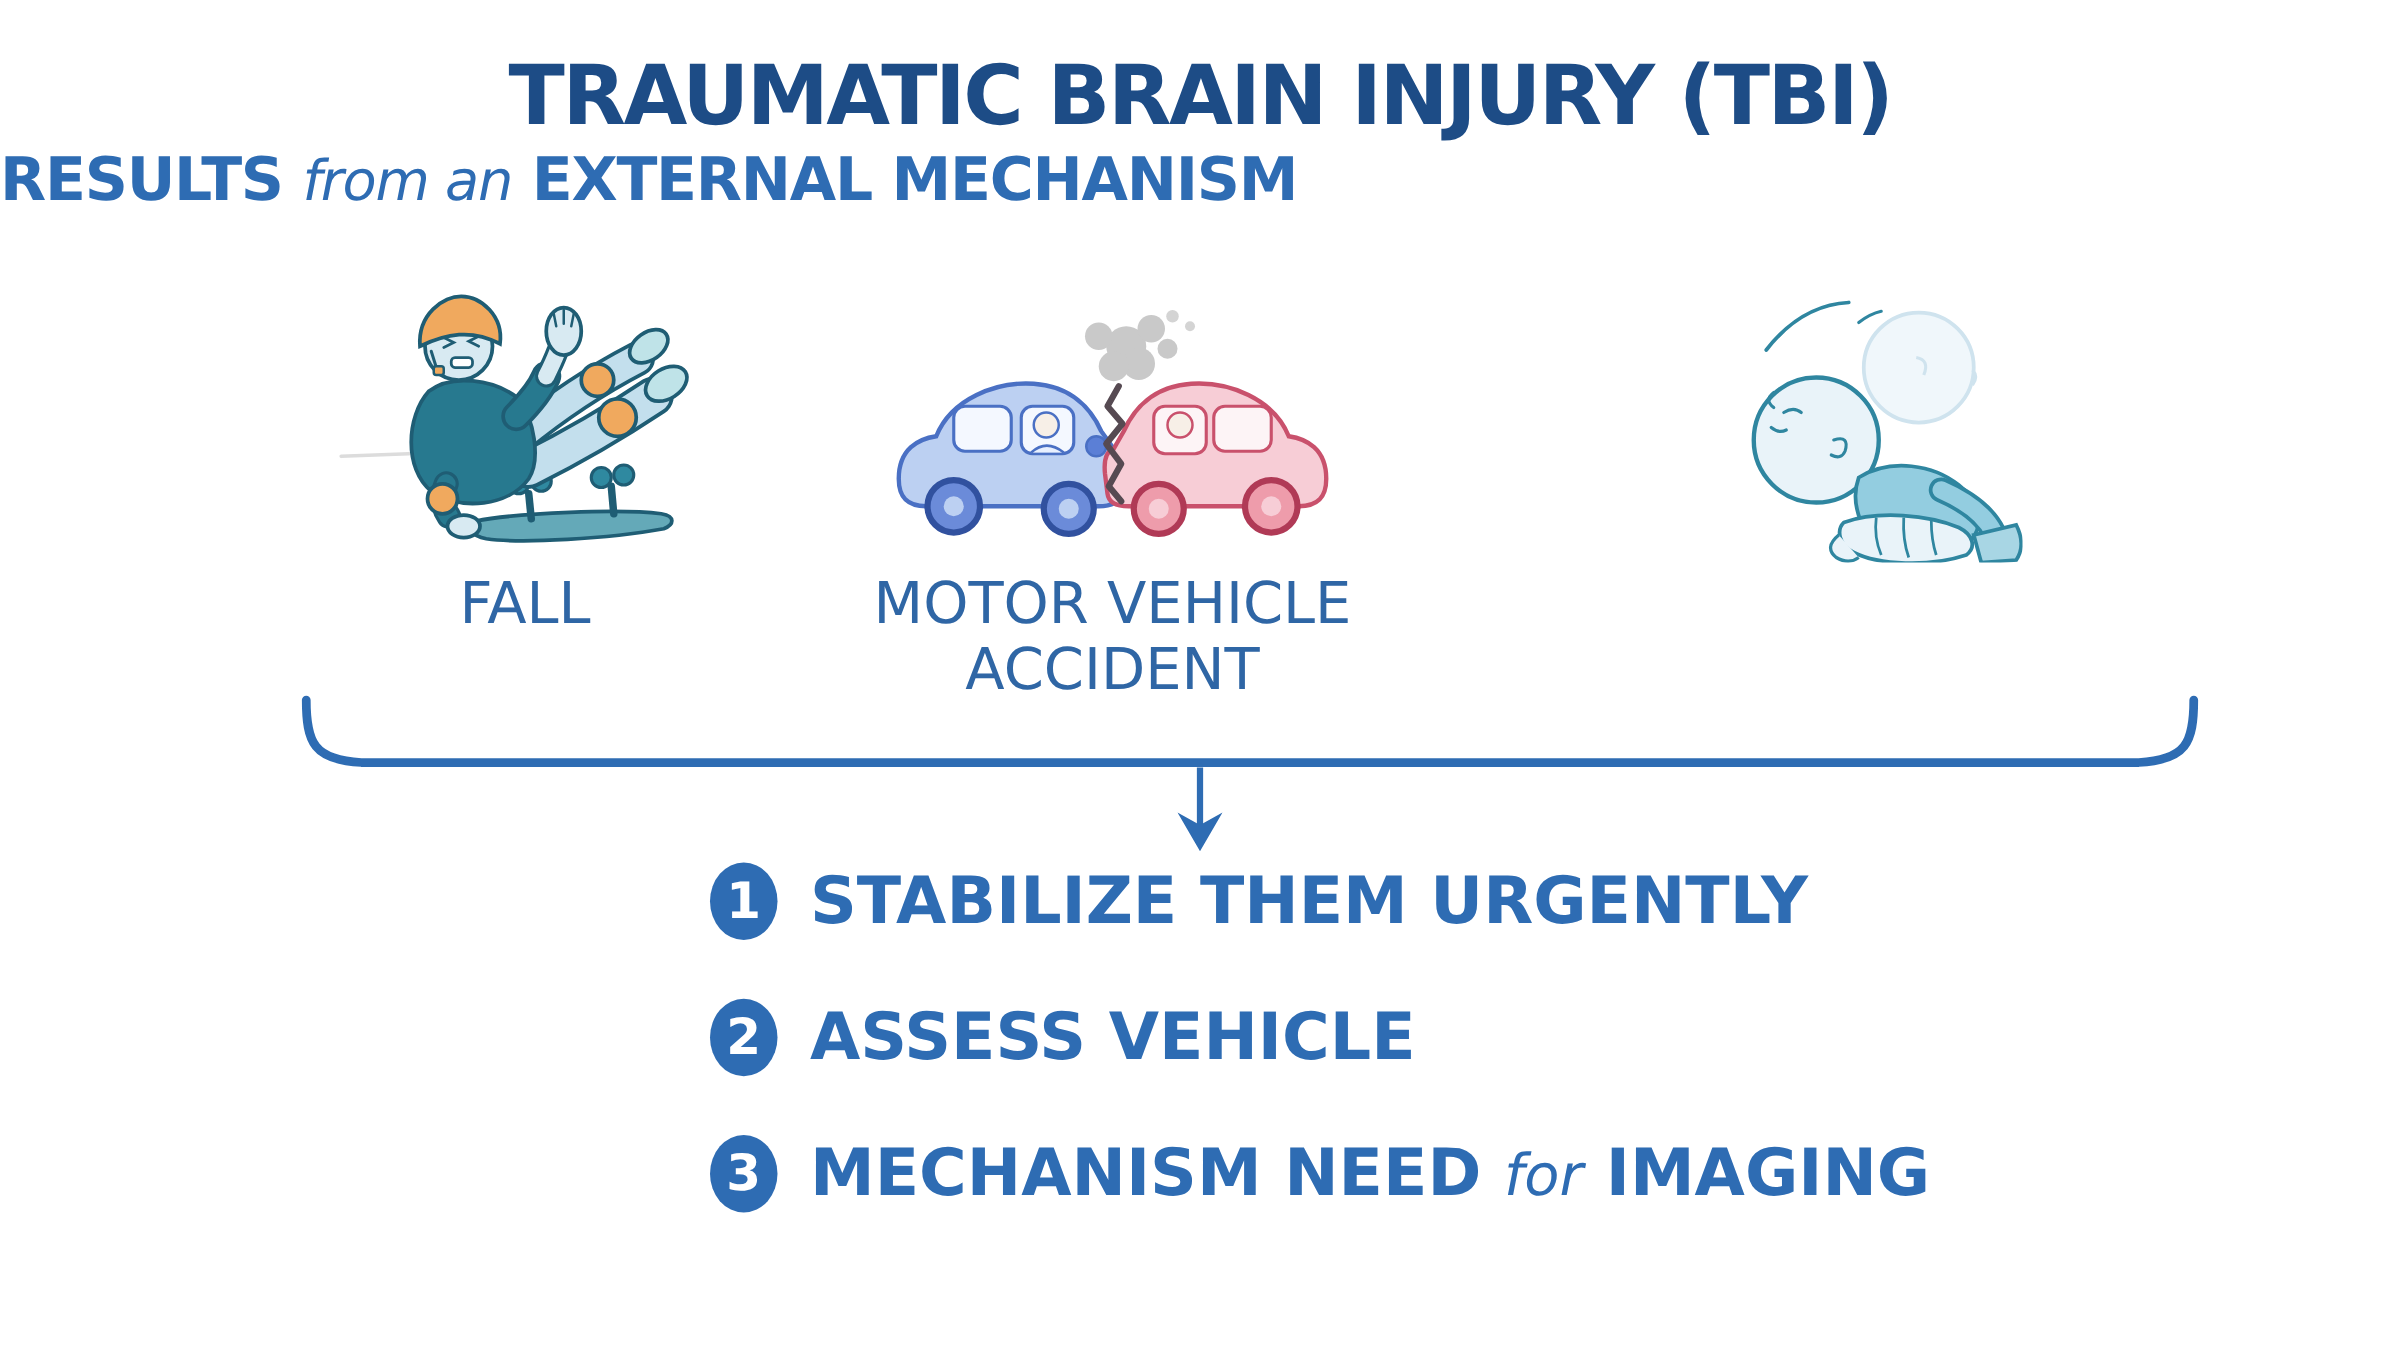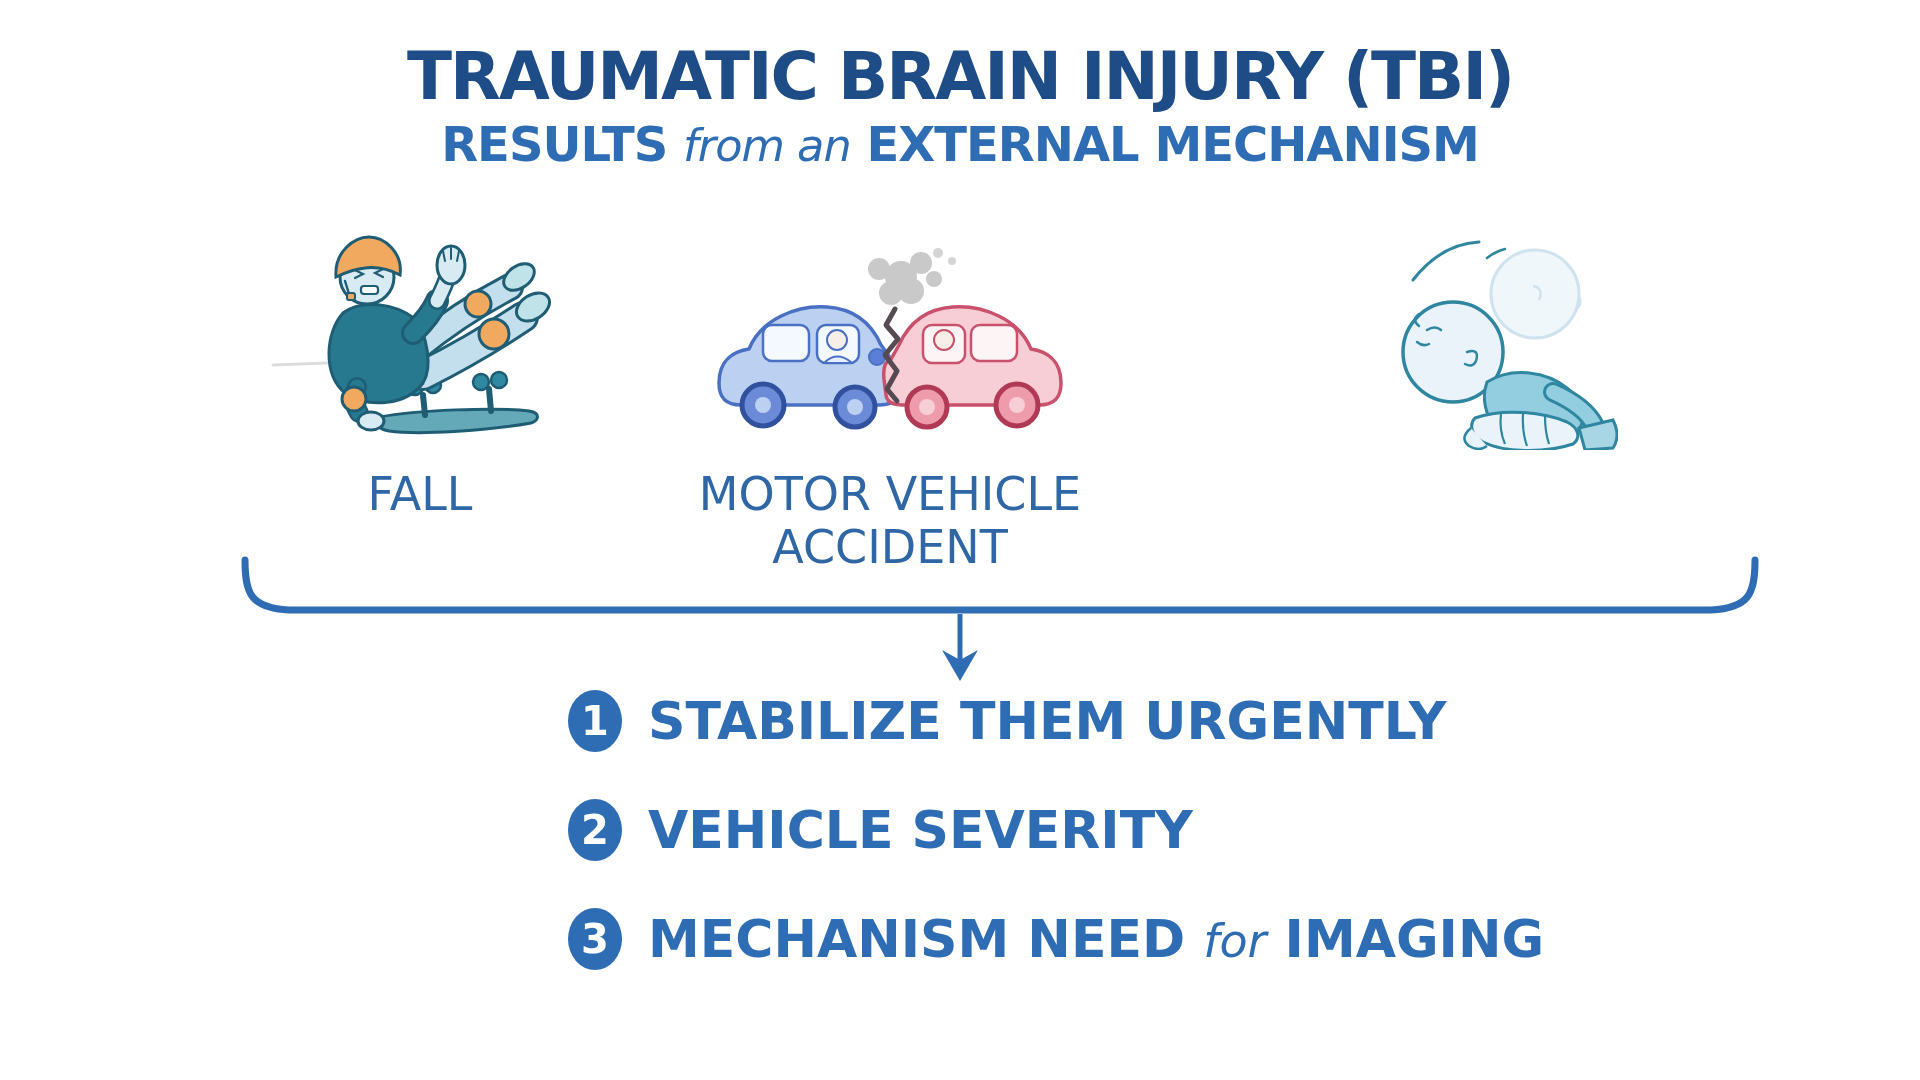--- a/index.html
+++ b/index.html
@@ -8,31 +8,31 @@
     background:#ffffff;
     font-family:"DejaVu Sans","Liberation Sans",sans-serif;
   }
   .title{
     position:absolute;top:38px;left:0;width:100%;margin:0;
     text-align:center;font-size:66px;font-weight:bold;letter-spacing:-2px;
     color:var(--title_blue);
   }
   .subtitle{
     position:absolute;top:116px;left:0;width:100%;
-    text-align:center;font-size:48px;font-weight:bold;letter-spacing:-1px;
+    text-align:left;font-size:48px;font-weight:bold;letter-spacing:-1px;
     color:var(--accent_blue);
   }
   .script{font-style:italic;font-weight:normal;font-size:0.93em;}
   .cause{position:absolute;top:205px;width:420px;text-align:center;}
   #cause-fall{left:210px;}
   #cause-mva{left:680px;}
   #cause-nat{left:1290px;}
   .cause-icon{height:245px;display:flex;align-items:flex-end;justify-content:center;}
   .cause-label{
-    margin-top:18px;font-size:46px;line-height:1.16;letter-spacing:0px;
+    margin-top:6px;font-size:46px;line-height:1.16;letter-spacing:0px;
     color:var(--label_blue);
   }
   .brace-wrap{position:absolute;left:235px;top:552px;width:1530px;height:135px;}
   .steps{position:absolute;left:568px;top:690px;}
   .step{display:flex;align-items:center;height:62px;margin-bottom:47px;}
   .badge{
     width:54px;height:62px;border-radius:50%;flex:0 0 54px;
     background:var(--accent_blue);color:#ffffff;
     font-size:40px;font-weight:bold;
     display:flex;align-items:center;justify-content:center;
@@ -208,21 +208,21 @@
   </svg>
 </div>
 
 <div class="steps">
   <div class="step">
     <span class="badge">1</span>
     <span class="step-text">STABILIZE THEM URGENTLY</span>
   </div>
   <div class="step">
     <span class="badge">2</span>
-    <span class="step-text">VEHICLE SEVERITY</span>
+    <span class="step-text">ASSESS VEHICLE</span>
   </div>
   <div class="step">
     <span class="badge">3</span>
     <span class="step-text">
       <span>MECHANISM NEED</span>
       <span class="script">for</span>
       <span>IMAGING</span>
     </span>
   </div>
 </div>

